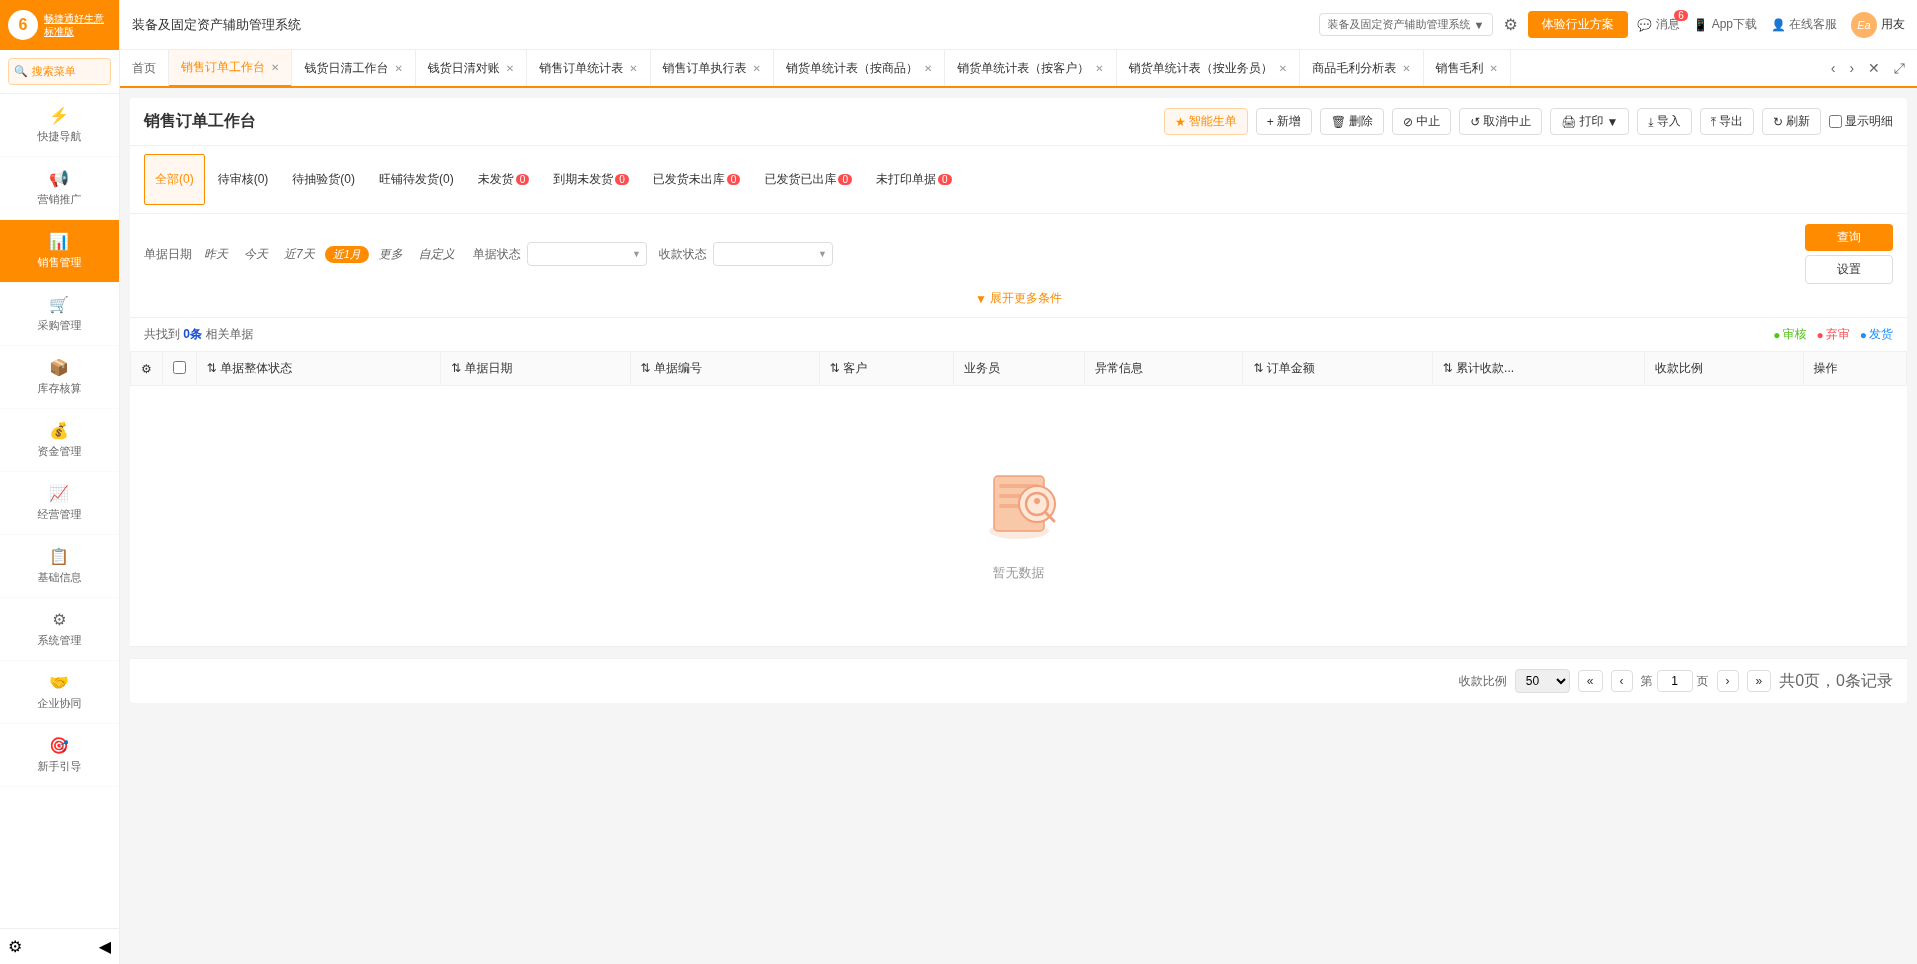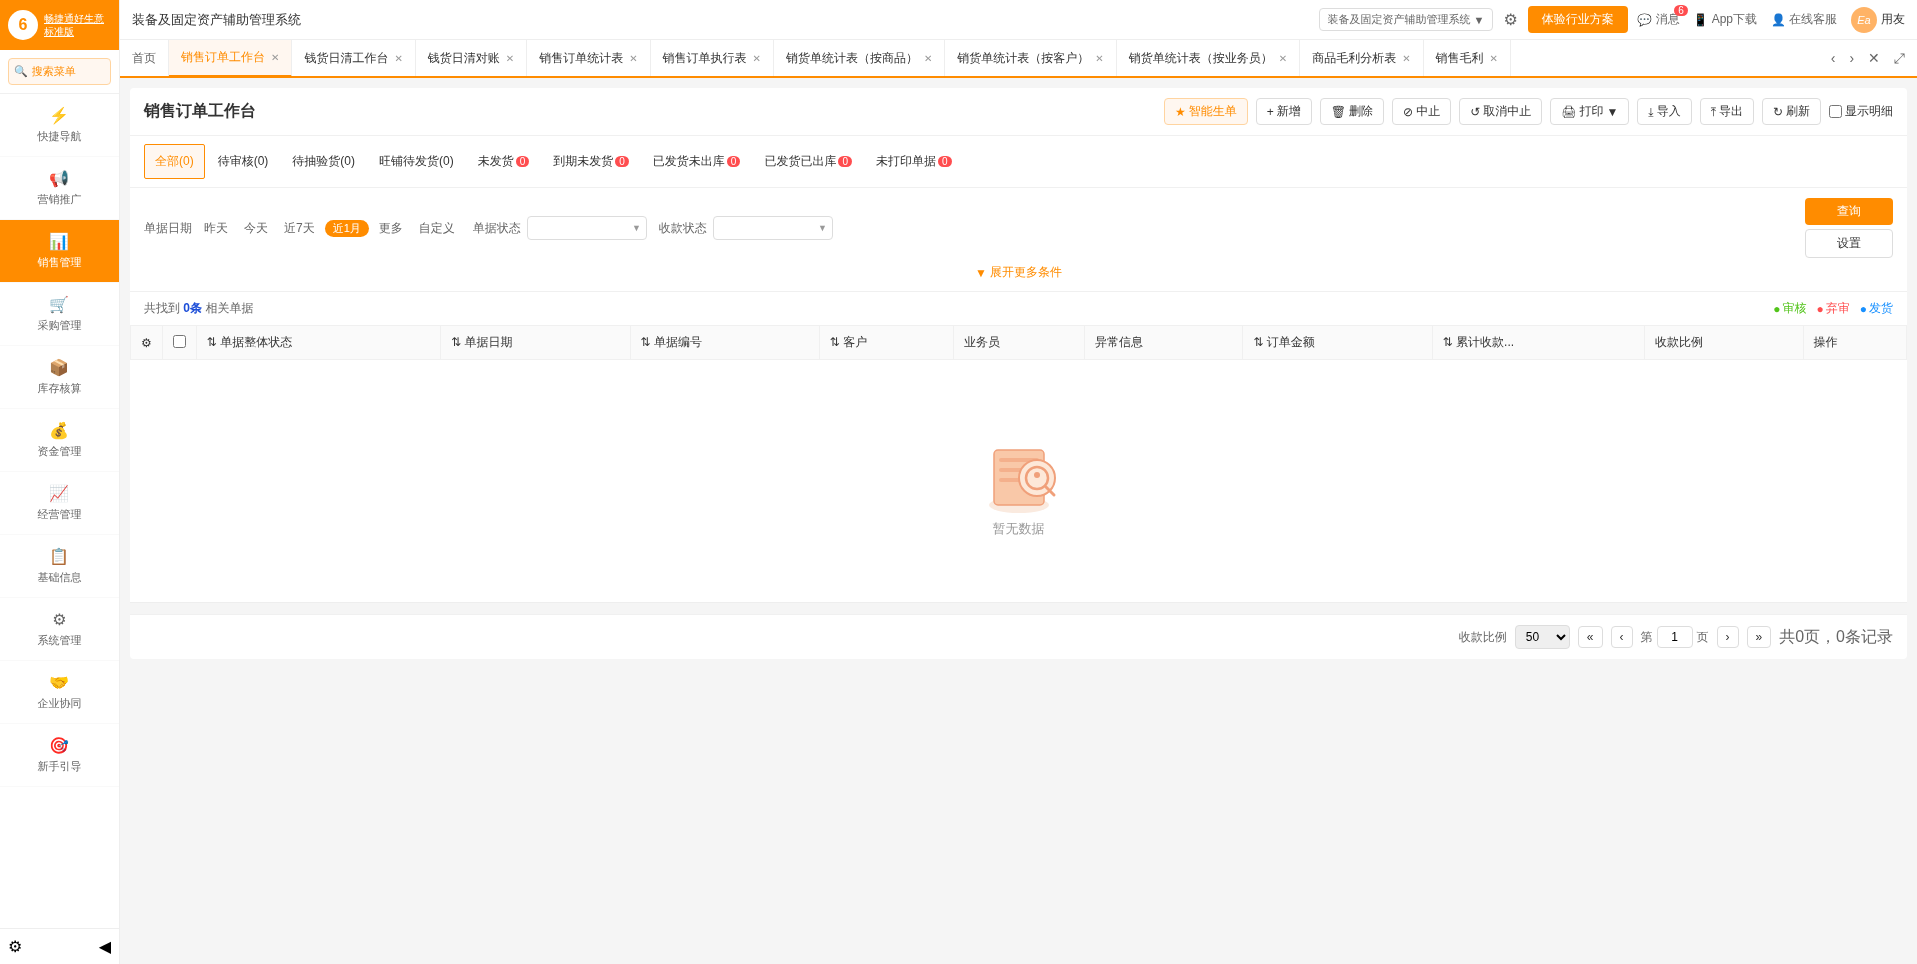--- a/index.html
+++ b/index.html
@@ -14,21 +14,21 @@
     .sidebar-search-btn { width: 100%; background: #fff7f0; border: 1px solid #ffd4a0; border-radius: 4px; padding: 5px; color: #ff8c00; font-size: 11px; cursor: pointer; display: flex; align-items: center; gap: 4px; }
     .sidebar-nav-item { padding: 12px 8px; display: flex; flex-direction: column; align-items: center; gap: 4px; cursor: pointer; color: #666; font-size: 11px; border-bottom: 1px solid #f9f9f9; }
     .sidebar-nav-item.active { background: #ff8c00; color: #fff; }
     .sidebar-nav-item .nav-icon { font-size: 16px; }
     .sidebar-bottom { margin-top: auto; padding: 8px; display: flex; justify-content: space-between; border-top: 1px solid #eee; }
 
     
     .main { flex: 1; display: flex; flex-direction: column; overflow: hidden; }
 
     
-    .topbar { height: 40px; background: #fff; border-bottom: 1px solid #eee; display: flex; align-items: center; padding: 0 12px; gap: 10px; }
+    .topbar { height: 50px; background: #fff; border-bottom: 1px solid #eee; display: flex; align-items: center; padding: 0 12px; gap: 10px; }
     .topbar-title { font-size: 13px; color: #333; flex: 1; }
     .topbar-system-btn { background: transparent; border: 1px solid #ddd; border-radius: 4px; padding: 3px 8px; font-size: 11px; cursor: pointer; color: #666; display: flex; align-items: center; gap: 3px; }
     .topbar-industry-btn { background: #ff8c00; color: #fff; border: none; border-radius: 4px; padding: 5px 14px; font-size: 12px; cursor: pointer; }
     .topbar-actions { display: flex; align-items: center; gap: 14px; margin-left: auto; }
     .topbar-action-item { display: flex; align-items: center; gap: 3px; color: #666; font-size: 12px; cursor: pointer; position: relative; }
     .topbar-badge { background: #ff4d4f; color: #fff; border-radius: 8px; font-size: 10px; padding: 0 4px; position: absolute; top: -6px; right: -8px; }
     .topbar-user { display: flex; align-items: center; gap: 4px; color: #333; cursor: pointer; }
     .topbar-avatar { width: 26px; height: 26px; border-radius: 50%; background: #ffb366; display: flex; align-items: center; justify-content: center; color: #fff; font-size: 11px; font-style: italic; }
 
     
@@ -47,30 +47,30 @@
     .workbench { background: #fff; border-radius: 4px; padding: 0; }
     .wb-header { display: flex; align-items: center; padding: 10px 14px; border-bottom: 1px solid #f0f0f0; }
     .wb-title { font-size: 16px; font-weight: bold; color: #333; flex: 1; }
     .wb-actions { display: flex; align-items: center; gap: 8px; }
     .wb-btn { padding: 4px 10px; border-radius: 4px; font-size: 12px; cursor: pointer; display: flex; align-items: center; gap: 3px; border: 1px solid #ddd; background: #fff; color: #333; }
     .wb-btn.smart { background: #fff7f0; color: #ff8c00; border-color: #ffd4a0; }
     .wb-checkbox { display: flex; align-items: center; gap: 3px; font-size: 12px; color: #333; }
 
     
     .filter-tabs { display: flex; align-items: center; padding: 8px 14px; border-bottom: 1px solid #f0f0f0; gap: 2px; }
-    .filter-tab { padding: 8px 10px; font-size: 12px; cursor: pointer; color: #333; border-radius: 2px; border: 1px solid transparent; }
+    .filter-tab { padding: 16px 10px; font-size: 12px; cursor: pointer; color: #333; border-radius: 2px; border: 1px solid transparent; }
     .filter-tab.active { color: #ff8c00; border-color: #ff8c00; background: #fff7f0; }
     .filter-tab .badge { background: #ff4d4f; color: #fff; border-radius: 8px; font-size: 10px; padding: 0 4px; margin-left: 2px; }
 
     
     .search-bar { padding: 10px 14px; border-bottom: 1px solid #f0f0f0; }
     .search-row { display: flex; align-items: center; gap: 12px; flex-wrap: wrap; }
     .search-field { display: flex; align-items: center; gap: 6px; }
     .search-label { color: #666; font-size: 12px; white-space: nowrap; }
-    .search-date-group { display: flex; align-items: center; gap: 4px; }
+    .search-date-group { display: flex; align-items: center; gap: 4px; font-style: italic; }
     .date-option { padding: 2px 6px; font-size: 12px; cursor: pointer; color: #666; }
     .date-option.active-badge { color: #fff; background: #ff8c00; border-radius: 10px; padding: 1px 8px; font-size: 11px; }
     .date-range { color: #666; font-size: 11px; }
     .search-select { border: 1px solid #ddd; border-radius: 4px; padding: 4px 24px 4px 8px; font-size: 12px; color: #333; background: #fff; appearance: none; min-width: 120px; cursor: pointer; }
     .search-select-wrap { position: relative; display: inline-block; }
     .search-select-wrap::after { content: '▼'; position: absolute; right: 6px; top: 50%; transform: translateY(-50%); font-size: 9px; color: #999; pointer-events: none; }
     .expand-btn { color: #ff8c00; cursor: pointer; font-size: 12px; display: flex; align-items: center; gap: 3px; }
     .query-btn { background: #ff8c00; color: #fff; border: none; border-radius: 4px; padding: 5px 32px; font-size: 12px; cursor: pointer; }
     .setting-btn { background: #fff; color: #333; border: 1px solid #ddd; border-radius: 4px; padding: 5px 14px; font-size: 12px; cursor: pointer; }
     .search-actions { display: flex; flex-direction: column; gap: 4px; margin-left: auto; }
@@ -88,21 +88,21 @@
     
     .table-wrap { overflow-x: auto; }
     table { width: 100%; border-collapse: collapse; font-size: 12px; }
     th { background: #fafafa; border: 1px solid #f0f0f0; padding: 8px 10px; color: #333; font-weight: normal; white-space: nowrap; text-align: left; }
     td { border: 1px solid #f0f0f0; padding: 8px 10px; color: #333; }
     .th-settings { width: 30px; text-align: center; }
     .th-checkbox { width: 30px; text-align: center; }
 
     
     .empty-state { display: flex; flex-direction: column; align-items: center; justify-content: center; padding: 60px 20px; }
-    .empty-text { color: #999; font-size: 13px; }
+    .empty-text { color: #999; font-size: 13px; margin-top: 18px; }
 
     
     .pagination { padding: 10px 14px; display: flex; align-items: center; justify-content: flex-end; gap: 8px; border-top: 1px solid #f0f0f0; }
     .page-size-label { color: #666; font-size: 12px; }
     .page-size-select { border: 1px solid #ddd; border-radius: 4px; padding: 3px 6px; font-size: 12px; }
     .page-btn { border: 1px solid #ddd; background: #fff; border-radius: 4px; padding: 3px 8px; cursor: pointer; color: #333; font-size: 12px; }
     .page-btn:disabled { color: #ccc; cursor: not-allowed; }
     .page-info { color: #666; font-size: 12px; display: flex; align-items: center; gap: 4px; }
     .page-input { border: 1px solid #ddd; border-radius: 4px; padding: 3px 6px; width: 36px; font-size: 12px; text-align: center; }
     .total-records { color: #666; font-size: 16px; }

